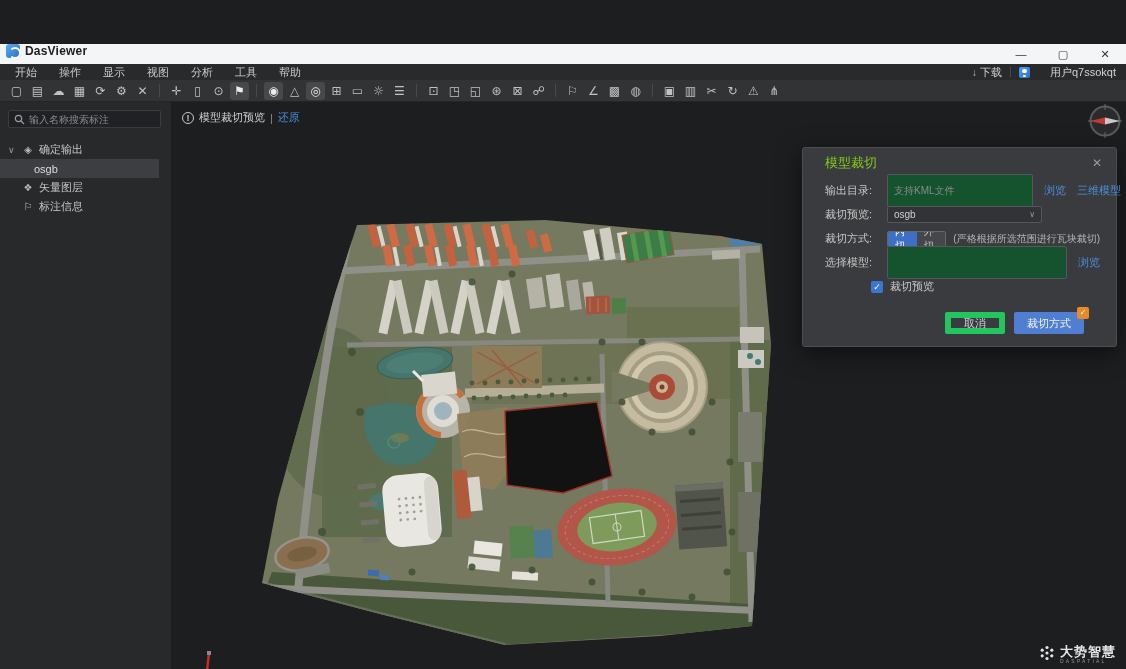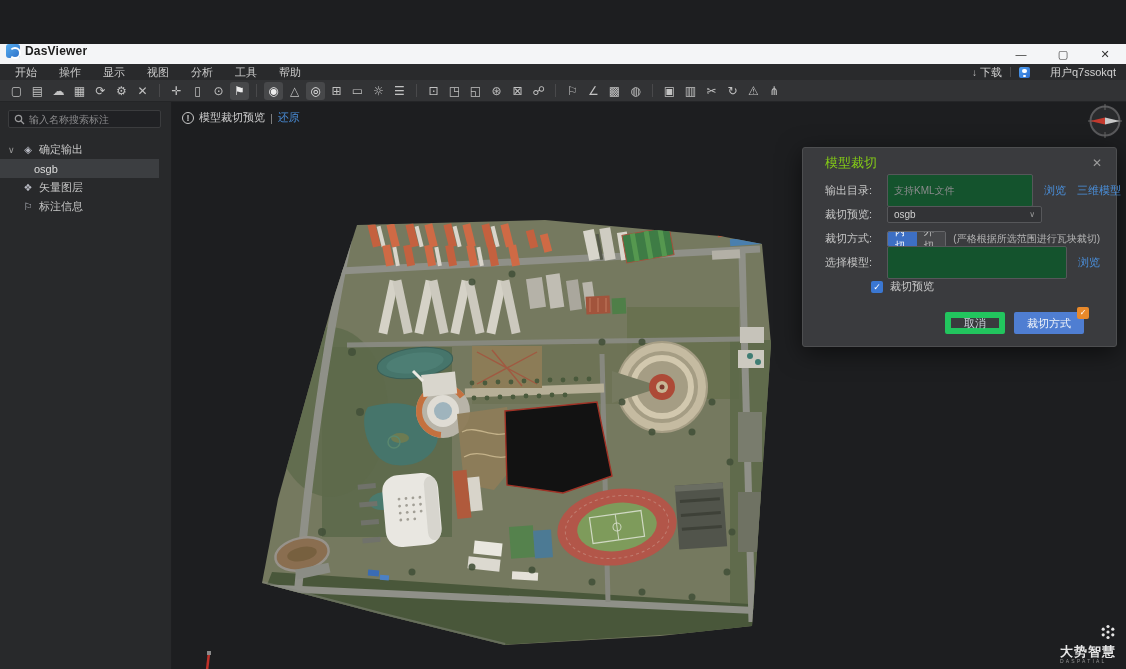--- a/index.html
+++ b/index.html
@@ -66,22 +66,22 @@
   .info-icon { width:12px; height:12px; border:1px solid #c9c9c9; border-radius:50%; color:#c9c9c9;
     font-size:9px; line-height:11px; text-align:center; font-weight:bold; }
   .restore-link { color:#4a8fdb; cursor:pointer; }
   .vp-sep { color:#8a8a8a; }
   #scene { position:absolute; left:0; top:0; z-index:1; }
   .compass { position:absolute; right:3px; top:1px; z-index:4; }
   .axis-gizmo { position:absolute; left:4px; top:545px; z-index:3; }
   .vp-menu-btn { position:absolute; left:5px; top:584px; width:16px; height:16px; background:#3a3b3d;
     border:1px solid #4b4c4e; border-radius:2px; color:#cfcfcf; font-size:10px; line-height:14px;
     text-align:center; z-index:4; cursor:default; }
-  .watermark { position:absolute; right:10px; bottom:5px; display:flex; align-items:flex-end; gap:5px;
-    z-index:4; opacity:.95;flex-direction:column; }
+  .watermark { position:absolute; right:10px; bottom:5px; display:flex; align-items:flex-start; gap:5px;
+    z-index:4; opacity:.95; }
   .wm-text { display:flex; flex-direction:column; line-height:1; }
   .wm-brand { color:#f0f0f0; font-size:13px; font-weight:bold; letter-spacing:1px; }
   .wm-sub { color:#9c9c9c; font-size:5px; letter-spacing:2.2px; margin-top:1px; }
 
   
   .dialog { position:absolute; left:630px; top:45px; width:315px; height:200px; background:#3a3b3e;
     border:1px solid #4d4e50; border-radius:3px; box-shadow:0 6px 24px rgba(0,0,0,.55); z-index:6;
     font-size:11px; color:#c9c9c9; }
   .dlg-titlebar { height:30px; display:flex; align-items:center; padding:0 14px 0 22px; }
   .dlg-title { font-size:13px; color:#84cc16; }

